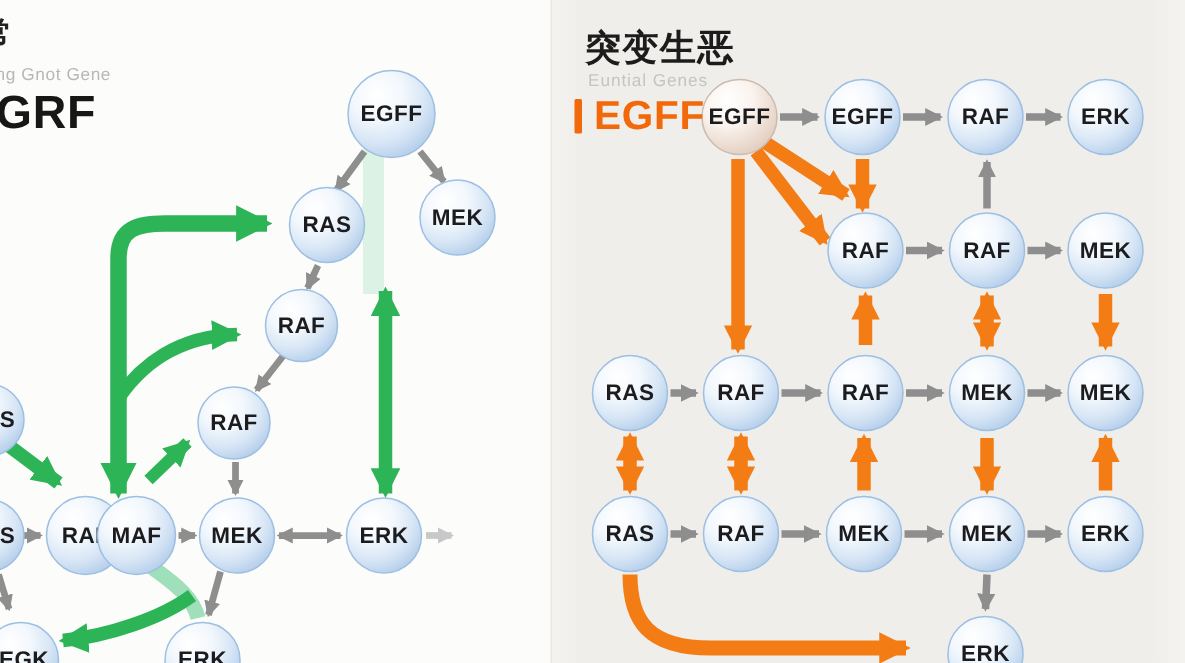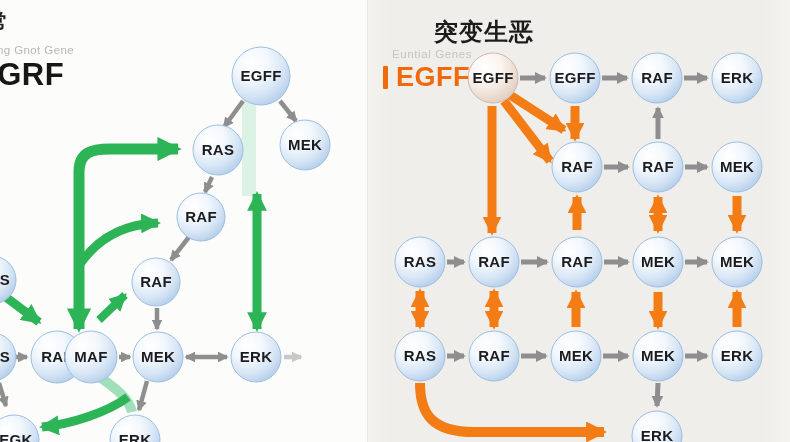--- a/index.html
+++ b/index.html
@@ -12,21 +12,21 @@
        background:linear-gradient(90deg,#f3f2ef 0,#efeeeb 22px,#efeeeb 395px,#f4f3f0 100%);}
   #graph-svg{position:absolute;left:0;top:0;}
   .nodelabel{font-family:"Liberation Sans",sans-serif;font-weight:600;font-size:15px;
              fill:#1c1c1e;text-anchor:middle;dominant-baseline:middle;letter-spacing:.3px;}
   .hdr{position:absolute;z-index:5;}
   .hdr-left{left:0;top:0;width:180px;}
   .hdr-left .cjk-partial{position:absolute;left:-13px;top:8px;font-size:21px;font-weight:700;color:#222;}
   .hdr-left .sub{position:absolute;left:-3px;top:44px;font-size:11.5px;color:#b7b7b5;letter-spacing:.4px;white-space:nowrap;}
   .hdr-left .title{position:absolute;left:-24px;top:57px;font-size:31px;font-weight:700;color:#171717;letter-spacing:.5px;white-space:nowrap;}
   .hdr-right{left:382px;top:0;width:220px;}
-  .hdr-right .cjk{position:absolute;left:8px;top:16px;font-size:24px;font-weight:700;color:#1c1c1c;letter-spacing:1px;white-space:nowrap;margin-left:44px;}
+  .hdr-right .cjk{position:absolute;left:8px;top:16px;font-size:24px;font-weight:700;color:#1c1c1c;letter-spacing:1px;white-space:nowrap;}
   .hdr-right .sub{position:absolute;left:10px;top:48px;font-size:11.5px;color:#c5c4c1;letter-spacing:.6px;white-space:nowrap;}
   .hdr-right .gene{position:absolute;left:1px;top:62px;display:flex;align-items:center;gap:8px;}
   .hdr-right .bar{display:inline-block;width:5px;height:23px;background:#f2690b;border-radius:1px;}
   .hdr-right .gene-label{font-size:27px;font-weight:700;color:#f2690b;letter-spacing:.5px;}
 </style>
 </head>
 <body>
 
 <div class="panel panel-left"></div>
 <div class="panel panel-right"></div>

